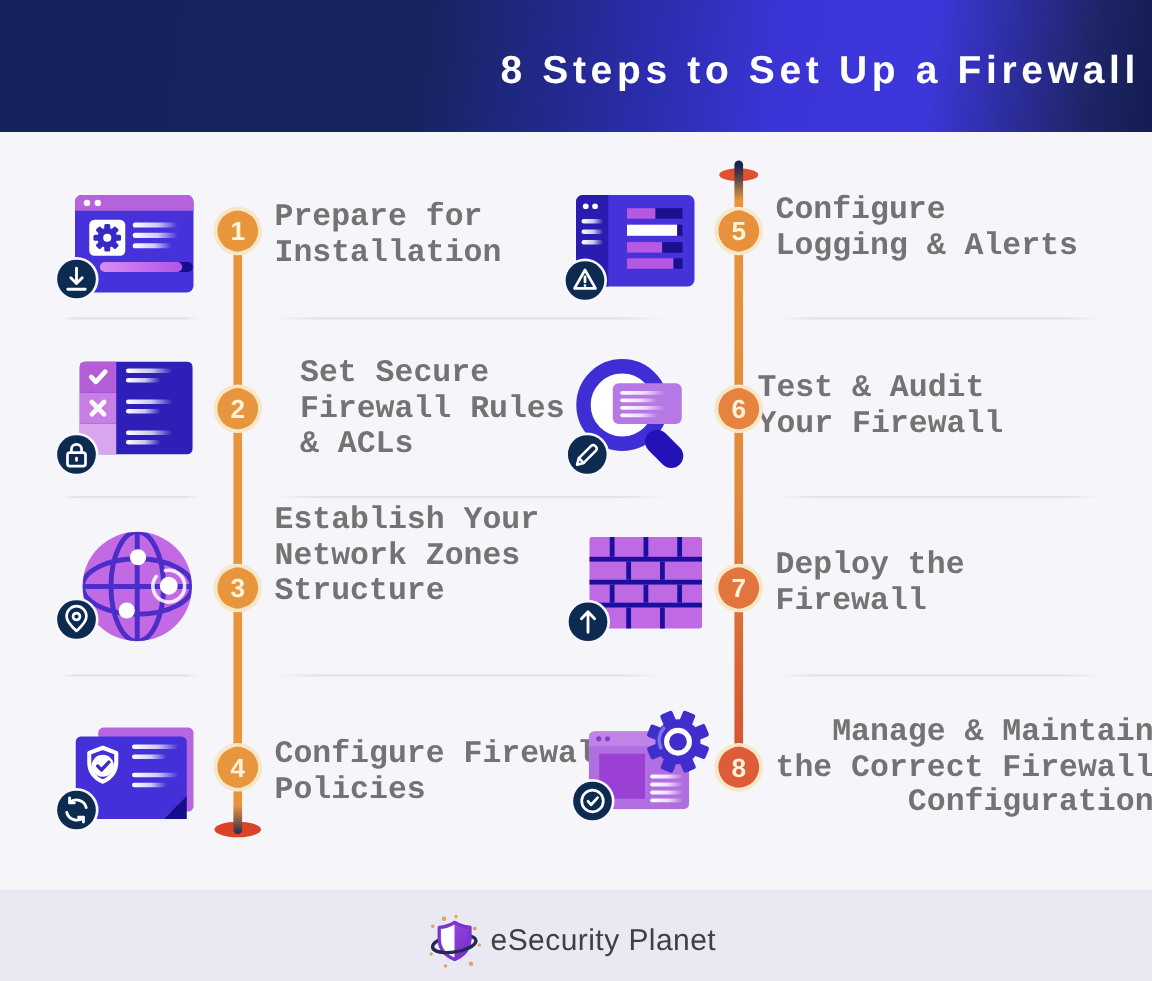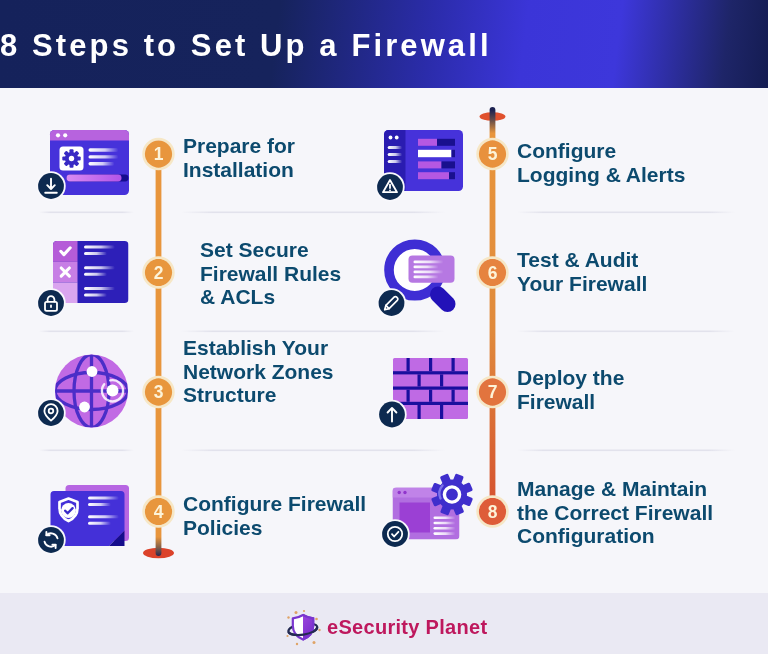--- a/index.html
+++ b/index.html
@@ -1,51 +1,51 @@
 <!DOCTYPE html>
 <html><head>
 <meta charset="utf-8">
 <style>
   html,body{margin:0;padding:0;}
   body{width:768px;height:654px;position:relative;overflow:hidden;
        font-family:"Liberation Sans",sans-serif;background:#f6f6fa;}
   #header{position:absolute;left:0;top:0;width:768px;height:88px;
     background:linear-gradient(97deg,#15225b 0%,#16235c 36%,#2b2cab 56%,#3b35d8 68%,#3d37db 80%,#1e2568 94%,#141c52 100%);}
-  #title{position:absolute;left:0;top:28px;width:760px;text-align:left;
-    color:#ffffff;font-size:31px;font-weight:bold;letter-spacing:3.1px;line-height:36px;}
+  #title{position:absolute;left:0;top:28px;width:760px;text-align:right;
+    color:#ffffff;font-size:26px;font-weight:bold;letter-spacing:3.1px;line-height:36px;}
   #footer{position:absolute;left:0;top:593px;width:768px;height:61px;background:#eae9f3;}
-  .stx{position:absolute;color:#0c4a6e;font-size:21px;line-height:23.5px;
-       font-weight:bold;letter-spacing:0px;white-space:pre;}
-  #logotext{position:absolute;left:327px;top:615.8px;color:#be185d;font-size:20px;
-       font-weight:bold;letter-spacing:0.3px;text-align:center;}
+  .stx{position:absolute;color:#737373;font-size:21px;line-height:23.5px;
+       font-weight:bold;letter-spacing:0px;white-space:pre;font-family:Liberation Mono, monospace;}
+  #logotext{position:absolute;left:327px;top:615.8px;color:#404040;font-size:20px;
+       font-weight:normal;letter-spacing:0.3px;text-align:center;}
   svg{position:absolute;left:0;top:0;}
 </style>
 </head>
 <body>
 <div id="header"></div>
 <div id="title">8 Steps to Set Up a Firewall</div>
 <div id="footer"></div>
 
 <div class="stx" style="left:183px;top:134.3px;">Prepare for
 Installation</div>
 <div class="stx" style="left:200px;top:238.3px;">Set Secure
 Firewall Rules
 &amp; ACLs</div>
 <div class="stx" style="left:183px;top:336px;">Establish Your
 Network Zones
 Structure</div>
 <div class="stx" style="left:183px;top:492.3px;">Configure Firewall
 Policies</div>
-<div class="stx" style="left:517px;top:139px;">Configure
+<div class="stx" style="left:517px;top:129px;">Configure
 Logging &amp; Alerts</div>
-<div class="stx" style="left:517px;top:248.3px;">Test &amp; Audit
+<div class="stx" style="left:505px;top:248.3px;">Test &amp; Audit
 Your Firewall</div>
 <div class="stx" style="left:517px;top:366px;">Deploy the
 Firewall</div>
-<div class="stx" style="left:517px;top:477px;">Manage &amp; Maintain
+<div class="stx" style="left:517px;top:477px;text-align:right;">Manage &amp; Maintain
 the Correct Firewall
 Configuration</div>
 
 <div id="logotext">eSecurity Planet</div>
 <svg width="768" height="654" viewBox="0 0 768 654">
 <defs>
 <linearGradient id="fw" x1="0" y1="0" x2="1" y2="0">
  <stop offset="0" stop-color="#ffffff"></stop>
         <stop offset="0.55" stop-color="#ffffff" stop-opacity="0.75"></stop>
         <stop offset="1" stop-color="#ffffff" stop-opacity="0"></stop>

